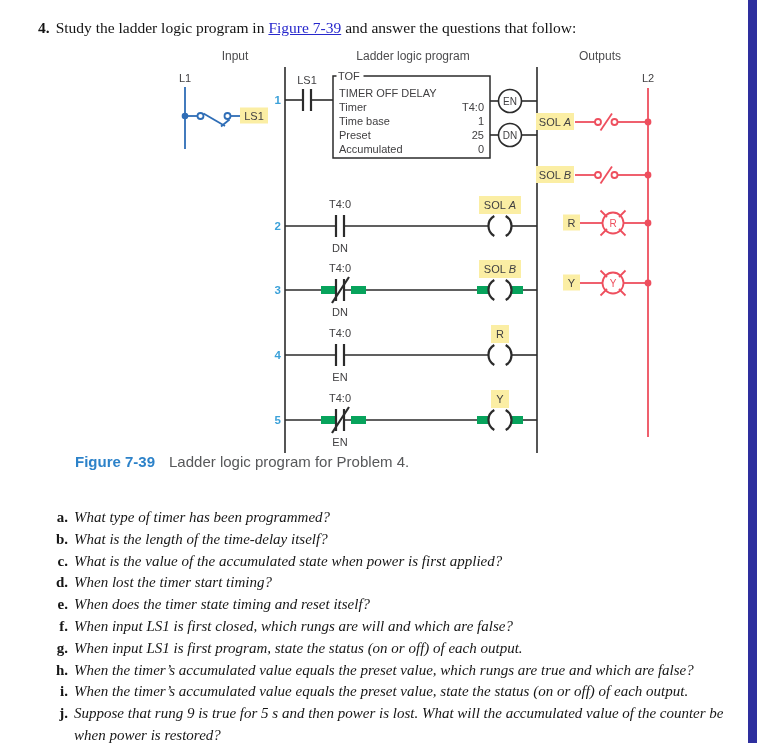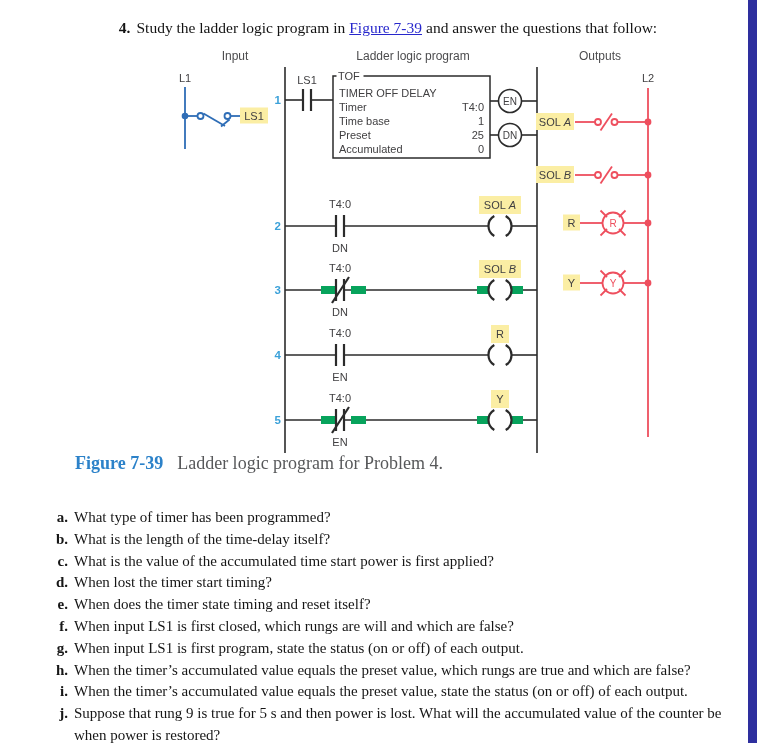--- a/index.html
+++ b/index.html
@@ -1,20 +1,20 @@
 <!DOCTYPE html>
 <html><head>
 <meta charset="utf-8">
 <style>
   html,body{margin:0;padding:0;background:#fff;}
   body{width:757px;height:752px;position:relative;overflow:hidden;
        font-family:"Liberation Sans",sans-serif;}
   
   .instruction{position:absolute;left:38px;top:3px;width:700px;
-    font:15.5px "Liberation Serif",serif;color:#131313;text-align:center;}
+    font:15.5px "Liberation Serif",serif;color:#131313;}
   .instruction .num{font-weight:bold;margin-right:6px;}
   .instruction .lnk{color:#2727cc;text-decoration:underline;margin:0 4px;cursor:pointer;}
   
   .right-bar{position:absolute;right:0;top:0;width:9px;height:743px;background:#2e2f9e;}
   
   .fig{position:absolute;left:0;top:44px;width:757px;height:414px;}
   svg text{fill:#414042;font-size:11px;font-family:"Liberation Sans",sans-serif;}
   .hdr{font-size:12px;fill:#4c4c4e;}
   .cy{fill:#3ba1d9;font-weight:bold;font-size:11.5px;}
   .sm{font-size:10px;}
@@ -23,29 +23,29 @@
   .bar{stroke:#2b2b2b;stroke-width:2.2;fill:none;}
   .box{stroke:#2b2b2b;stroke-width:1.5;fill:#fff;}
   .bl{stroke:#2e6db6;stroke-width:1.8;fill:none;}
   .blf{fill:#2e6db6;}
   .rd{stroke:#ee4f5e;stroke-width:1.8;fill:none;}
   .rdf{fill:#ee4f5e;}
   .gr{fill:#07a35c;}
   .yw{fill:#fbeea4;}
   .it{font-style:italic;}
   
-  .caption{position:absolute;left:75px;top:453px;font-size:18px;font-family:Liberation Serif, serif;}
+  .caption{position:absolute;left:75px;top:453px;font-size:15px;}
   .caption .lbl{color:#2c82c9;font-weight:bold;margin-right:14px;}
   .caption .txt{color:#57585a;}
   
   .questions{position:absolute;left:40px;top:507px;width:712px;
     font:15px "Liberation Serif",serif;color:#161616;}
   .q{display:flex;line-height:21.8px;}
   .q .ql{flex:0 0 28px;text-align:right;font-weight:bold;margin-right:6px;}
-  .q .qt{flex:1;}
+  .q .qt{flex:1;font-style:italic;}
 </style>
 </head>
 <body>
 
 <p class="instruction"><span class="num">4.</span><span>Study the ladder logic program in</span><a class="lnk">Figure 7-39</a><span>and answer the questions that follow:</span></p>
 
 <svg class="fig" viewBox="0 44 757 414" xmlns="http://www.w3.org/2000/svg">
 
   <g>
     <text class="hdr" x="235" y="60" text-anchor="middle">Input</text>
@@ -267,21 +267,21 @@
   <div class="q">
       <span class="ql">a.</span>
       <span class="qt">What type of timer has been programmed?</span>
     </div>
   <div class="q">
       <span class="ql">b.</span>
       <span class="qt">What is the length of the time-delay itself?</span>
     </div>
   <div class="q">
       <span class="ql">c.</span>
-      <span class="qt">What is the value of the accumulated time start power is first applied?</span>
+      <span class="qt">What is the value of the accumulated state when power is first applied?</span>
     </div>
   <div class="q">
       <span class="ql">d.</span>
       <span class="qt">When lost the timer start timing?</span>
     </div>
   <div class="q">
       <span class="ql">e.</span>
       <span class="qt">When does the timer state timing and reset itself?</span>
     </div>
   <div class="q">

